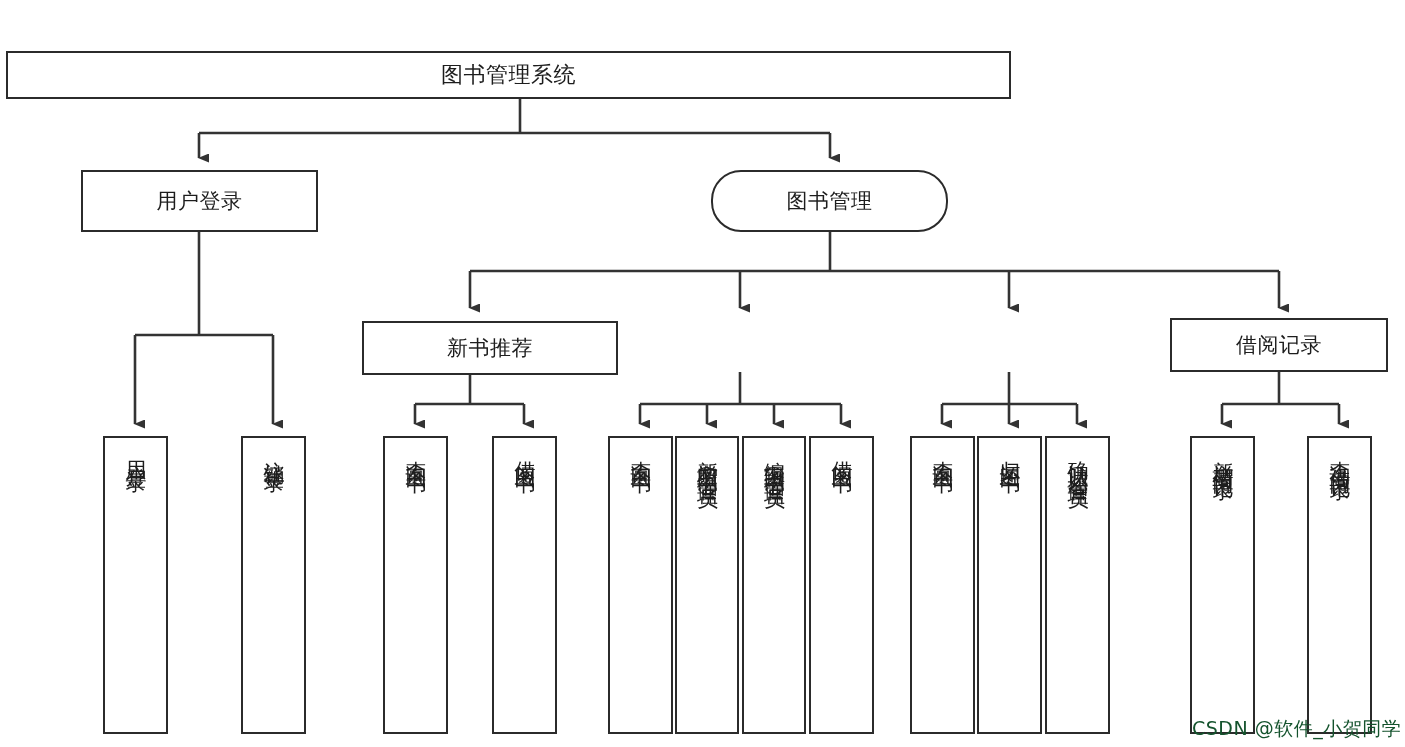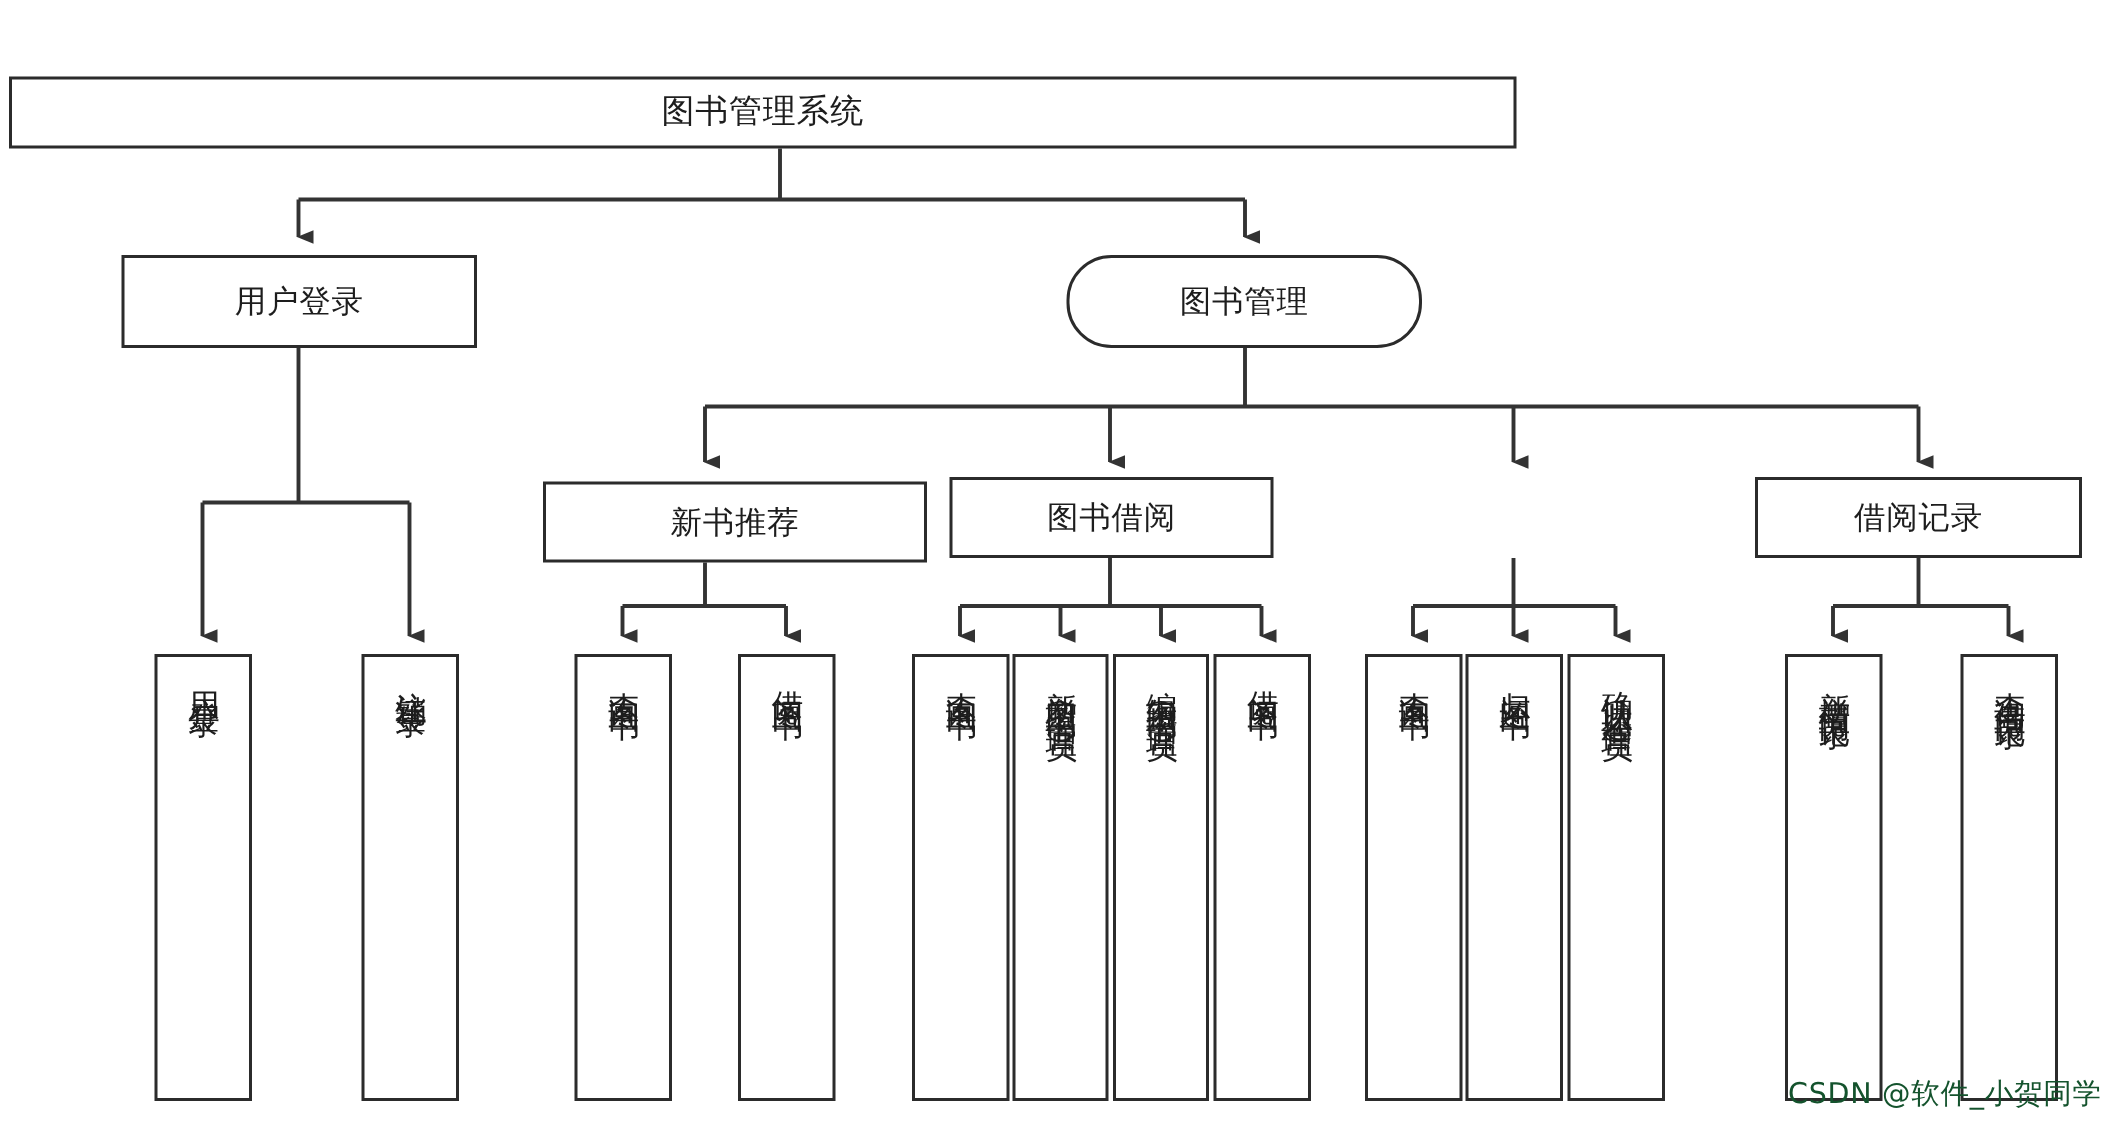--- a/index.html
+++ b/index.html
@@ -133,23 +133,20 @@
   <div class="node horiz" style="left:81px; top:170px; width:237px; height:62px;">
     <span class="label">用户登录</span>
   </div>
   <div class="node horiz" style="left:711px; top:170px; width:237px; height:62px;border-radius:30px;">
     <span class="label">图书管理</span>
   </div>
 
   <div class="node horiz" style="left:362px; top:321px; width:256px; height:54px;">
     <span class="label">新书推荐</span>
   </div>
-  <div class="node horiz" style="left:633px; top:318px; width:216px; height:54px;">
-    <span class="label">图书借阅</span>
-  </div>
   <div class="node horiz" style="left:1170px; top:318px; width:218px; height:54px;">
     <span class="label">借阅记录</span>
   </div>
 
   <div class="node vert" style="left:103px; top:436px; width:65px; height:298px;">
     <span class="label">用户登录</span>
   </div>
   <div class="node vert" style="left:241px; top:436px; width:65px; height:298px;">
     <span class="label">注销登录</span>
   </div>

